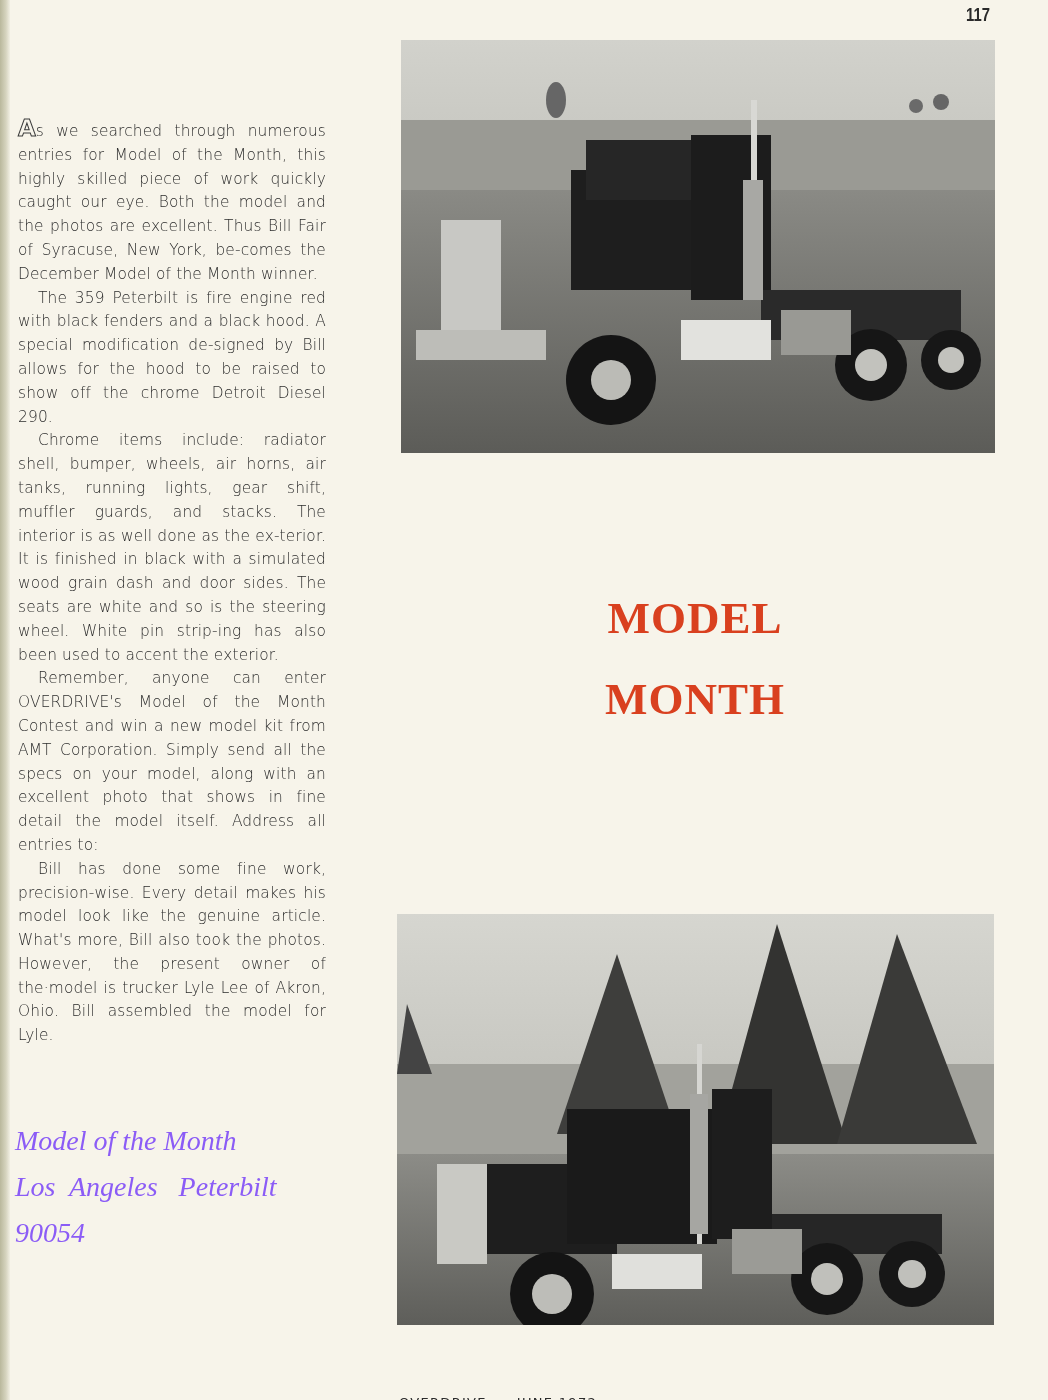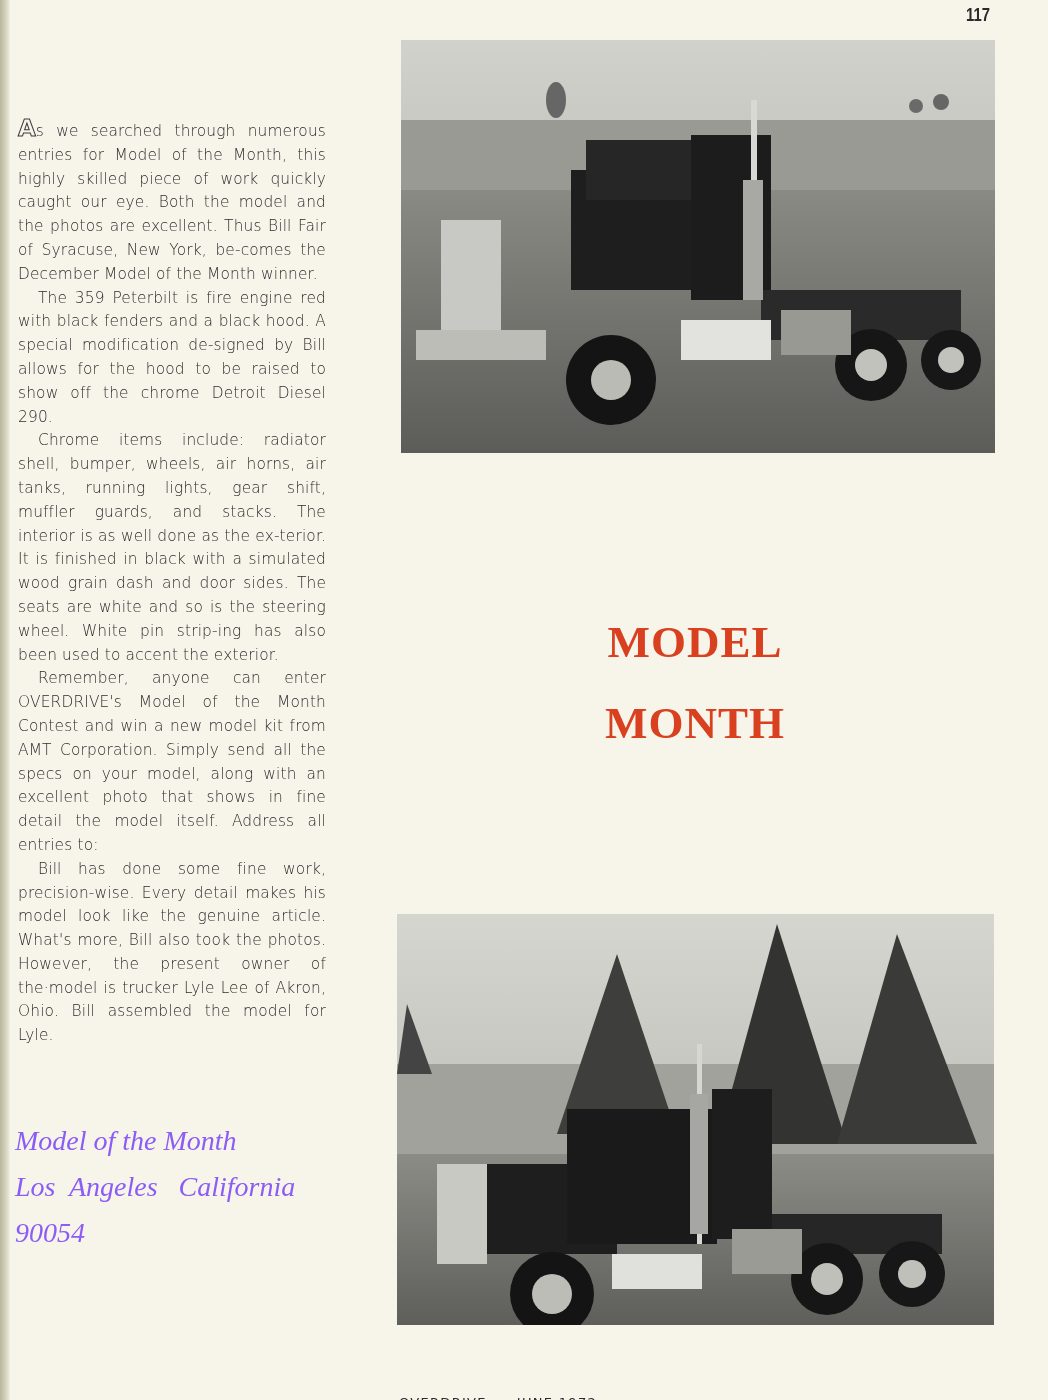--- a/index.html
+++ b/index.html
@@ -37,21 +37,21 @@
     }
     .address div { white-space: pre; }
     .photo {
       position: absolute; overflow: hidden;
       background: #8f8f8a;
     }
     .photo-top { left: 401px; top: 40px; width: 594px; height: 413px; }
     .photo-bottom { left: 397px; top: 914px; width: 597px; height: 411px; }
     .photo svg { display: block; width: 100%; height: 100%; }
     .headline {
-      position: absolute; left: 560px; top: 602px; width: 270px; text-align: center;
+      position: absolute; left: 560px; top: 578px; width: 270px; text-align: center;
       font-family: "Liberation Serif", "DejaVu Serif", serif; font-weight: bold;
       font-size: 45px; line-height: 81px; color: #d9401f; letter-spacing: 1px;
     }
     .footer {
       position: absolute; left: 399px; top: 1351px;
       font-family: "DejaVu Sans", sans-serif; font-size: 13px; color: #2b2b2b;
       letter-spacing: 1.3px;
       margin-top: 44px;
     }
     .footer span + span { margin-left: 30px; }
@@ -66,21 +66,21 @@
 <div class="body-col">
   <p><span class="dropcap">A</span><span>s we searched through numerous entries for Model of the Month, this highly skilled piece of work quickly caught our eye. Both the model and the photos are excellent. Thus Bill Fair of Syracuse, New York, be-comes the December Model of the Month winner.</span></p>
   <p class="indent">The 359 Peterbilt is fire engine red with black fenders and a black hood. A special modification de-signed by Bill allows for the hood to be raised to show off the chrome Detroit Diesel 290.</p>
   <p class="indent">Chrome items include: radiator shell, bumper, wheels, air horns, air tanks, running lights, gear shift, muffler guards, and stacks. The interior is as well done as the ex-terior. It is finished in black with a simulated wood grain dash and door sides. The seats are white and so is the steering wheel. White pin strip-ing has also been used to accent the exterior.</p>
   <p class="indent">Remember, anyone can enter OVERDRIVE's Model of the Month Contest and win a new model kit from AMT Corporation. Simply send all the specs on your model, along with an excellent photo that shows in fine detail the model itself. Address all entries to:</p>
   <p class="indent">Bill has done some fine work, precision-wise. Every detail makes his model look like the genuine article. What's more, Bill also took the photos. However, the present owner of the·model is trucker Lyle Lee of Akron, Ohio. Bill assembled the model for Lyle.</p>
 </div>
 
 <div class="address">
   <div>Model of the Month</div>
-  <div>Los  Angeles   California</div>
+  <div>Los  Angeles   Peterbilt</div>
   <div>90054</div>
 </div>
 
 <div class="photo photo-top">
   <svg viewBox="0 0 594 413" preserveAspectRatio="none">
     <defs>
       <linearGradient id="skyA" x1="0" y1="0" x2="0" y2="1">
         <stop offset="0" stop-color="#d2d2cc"></stop>
         <stop offset="1" stop-color="#a9a9a3"></stop>
       </linearGradient>

